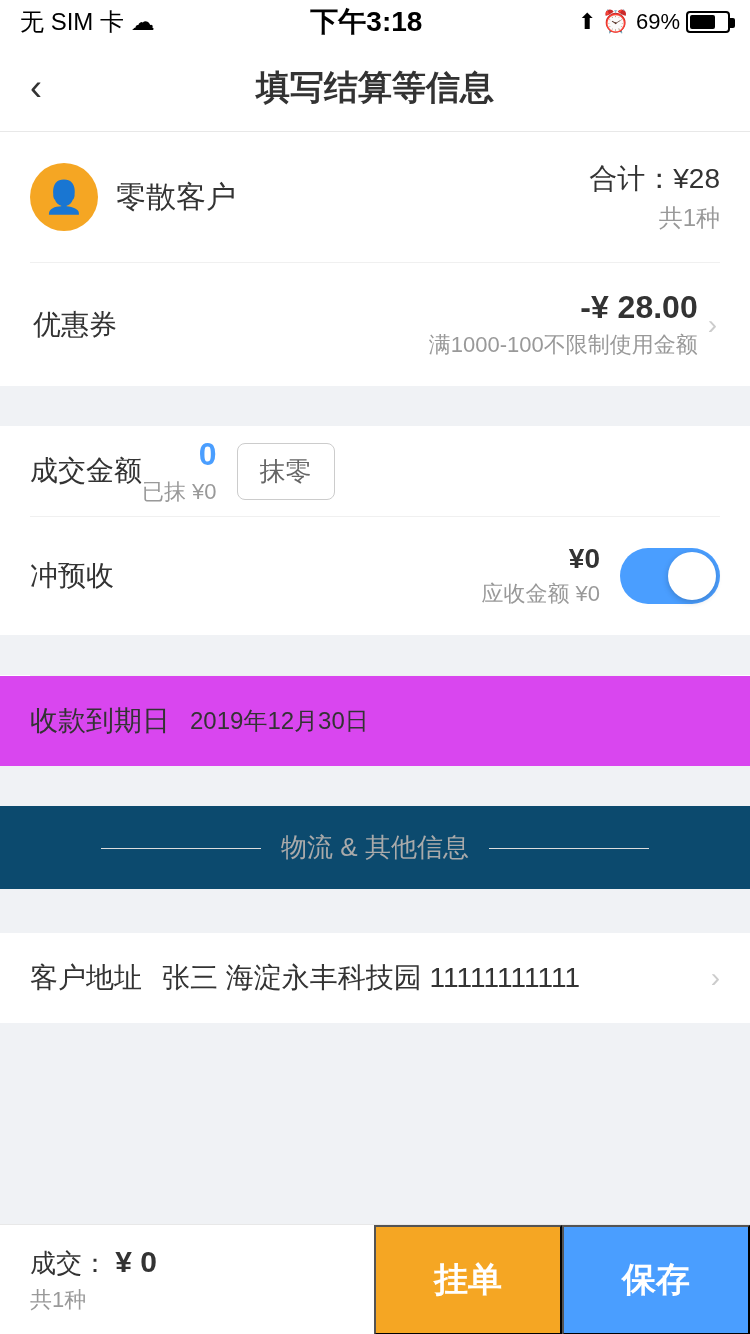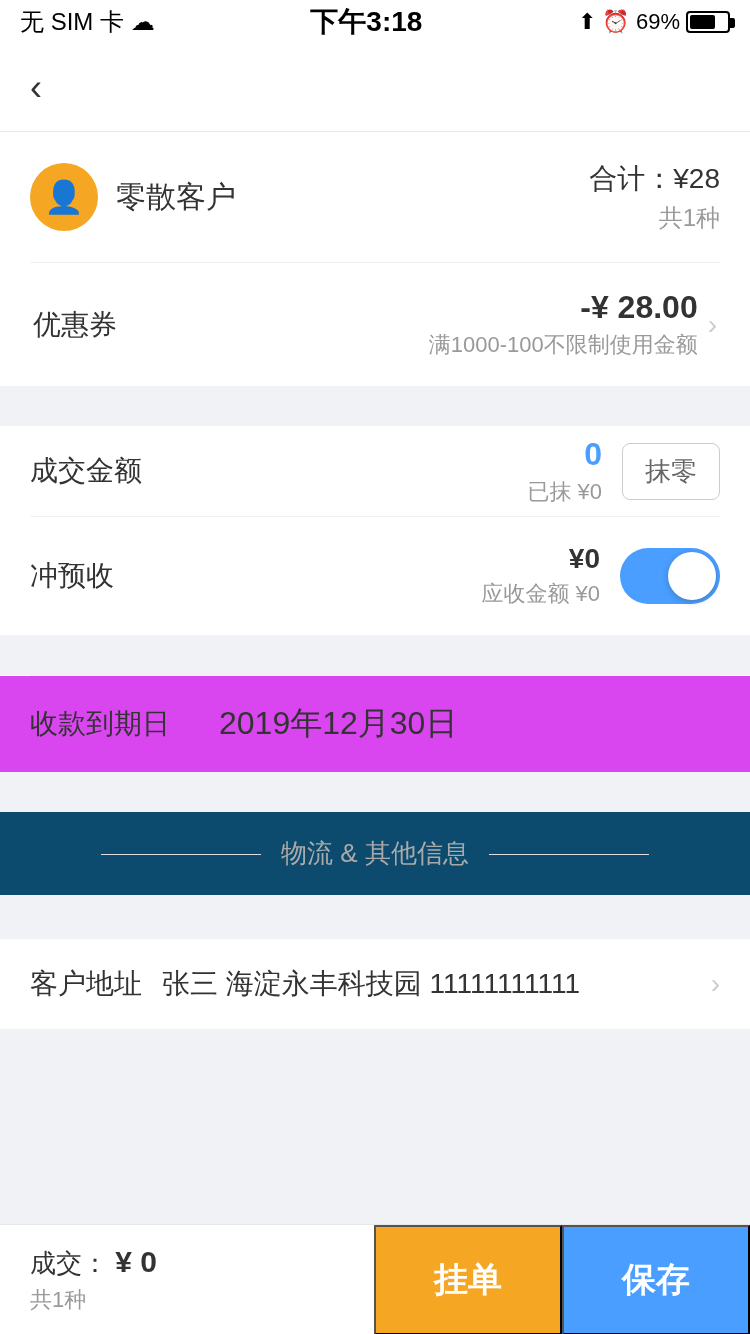--- a/index.html
+++ b/index.html
@@ -102,21 +102,21 @@
 
     
     .section-gap { height: 20px; background: #f0f2f5; }
 
     
     .form-row {
       background: #fff;
       padding: 8px 30px;
       display: flex;
       align-items: center;
-      justify-content: space-between;
+      justify-content: flex-start;
       min-height: 90px;
     }
     .form-label { font-size: 28px; color: #333; }
     .form-right { display: flex; align-items: center; gap: 20px; text-align: right; }
     .amount-value { font-size: 32px; color: #4a9eff; font-weight: 600; }
     .amount-sub { font-size: 22px; color: #999; margin-top: 4px; }
 
     
     .round-zero-btn {
       border: 1px solid #ccc;
@@ -165,21 +165,21 @@
 
     
     .date-row {
       background: #d946ef;
       padding: 26px 30px;
       display: flex;
       align-items: center;
       gap: 20px;
     }
     .date-label { font-size: 28px; color: #333; }
-    .date-value { font-size: 32px; color: #333; margin-left: 29px; }
+    .date-value { font-size: 24px; color: #333; }
 
     
     .logistics-header {
       background: #0c4a6e;
       padding: 24px 30px;
       text-align: center;
       position: relative;
     }
     .logistics-header-text {
       font-size: 26px; color: #aaa;
@@ -259,20 +259,21 @@
     <span>⏰</span>
     <span>69%</span>
     <div class="battery-icon">
       <div class="battery-fill"></div>
     </div>
   </div>
 </div>
 
 <div class="nav-bar">
   <div class="nav-back">‹</div>
+  <div class="nav-title">填写结算等信息</div>
   <div class="nav-placeholder"></div>
 </div>
 
 <div class="section">
   <div class="customer-row">
     <div class="customer-left">
       <div class="avatar">
         <span>👤</span>
       </div>
       <span class="customer-name">零散客户</span>

